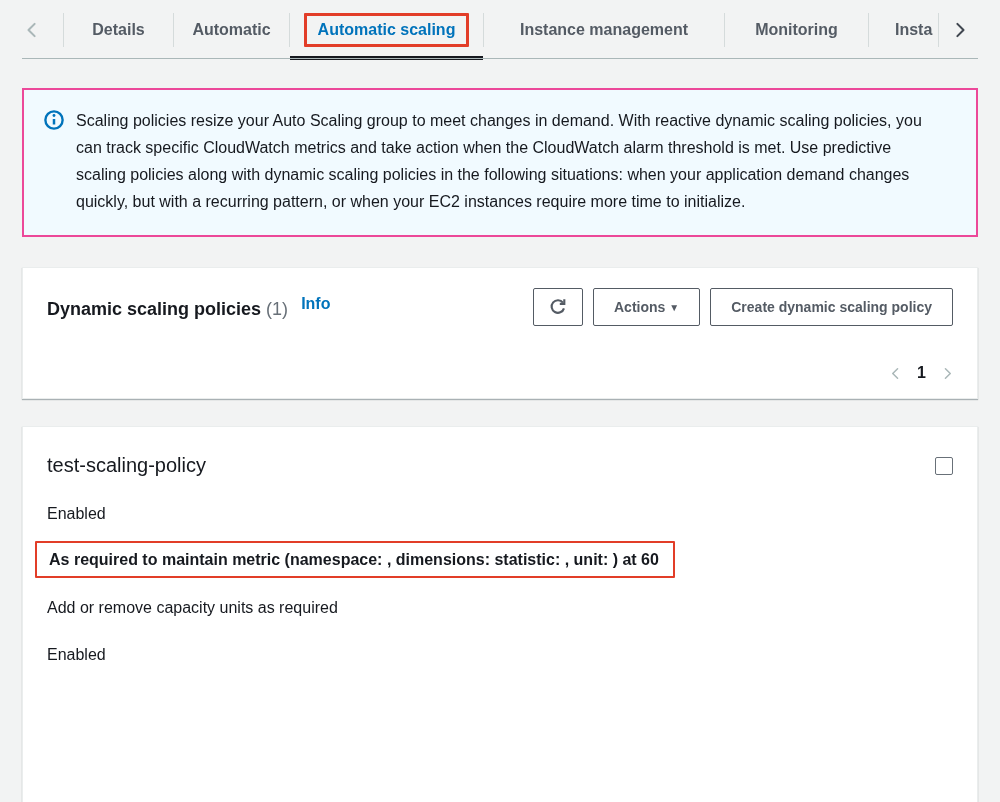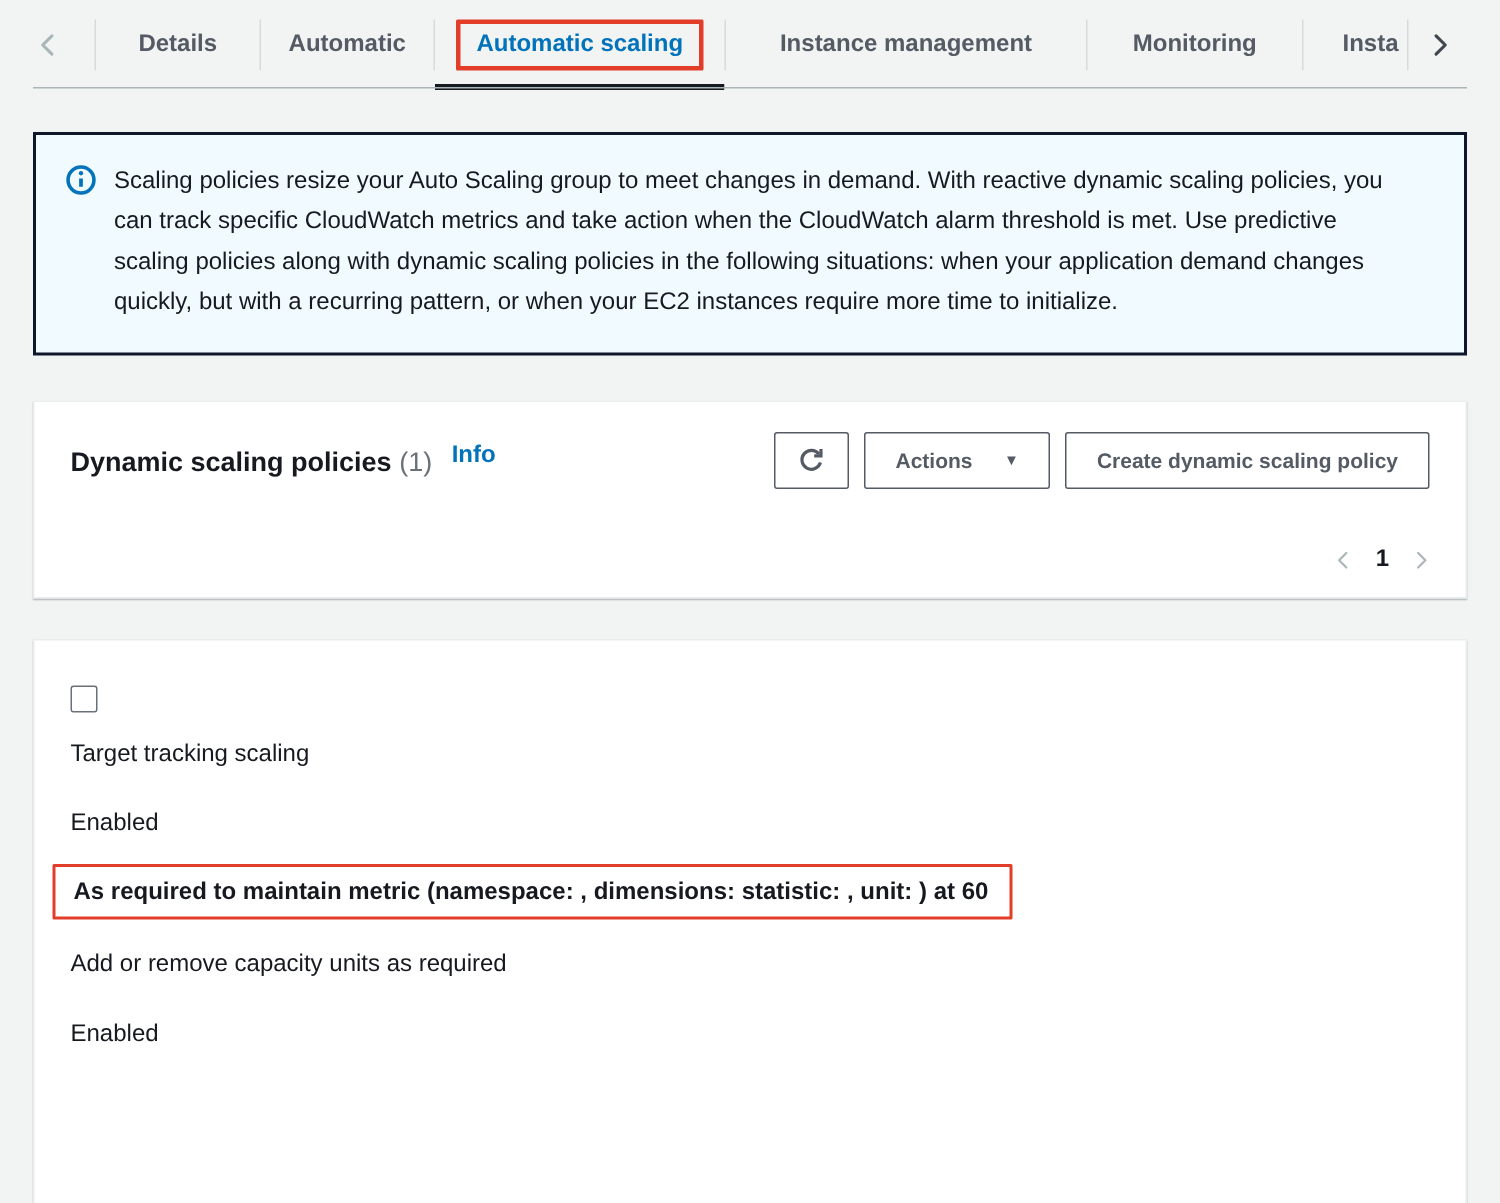--- a/index.html
+++ b/index.html
@@ -45,21 +45,21 @@
   .tab.active::after {
     content:""; position:absolute; left:0; right:0; bottom:0;
     height:4px; background:#16191f;
   }
   .annotation-label {
     border:3px solid #e23d28; padding:5px 11px; border-radius:1px;
   }
 
   
   .banner {
-    margin:28px 22px 0; background:#f1faff; border:2px solid #0f172a;
+    margin:28px 22px 0; background:#f1faff; border:2px solid #ec4899;
     padding:17px 20px 20px; display:flex; gap:12px;
   }
   .banner-icon { flex:0 0 20px; width:20px; height:20px; margin-top:3px; }
   .banner-text { font-size:16px; line-height:27px; max-width:852px; }
 
   
   .panel {
     margin:30px 22px 0; background:#fff; border:1px solid #eaeded;
     box-shadow:0 1px 1px 0 rgba(0,28,36,.3);
     height:132px; padding:20px 24px 16px;
@@ -69,21 +69,21 @@
   .panel-title { font-size:18px; font-weight:bold; }
   .panel-count { font-size:18px; font-weight:normal; color:#687078; }
   .info-link {
     margin-left:8px; font-size:16px; font-weight:bold; color:#0073bb;
     text-decoration:none; vertical-align:6px;
   }
   .panel-actions { margin-left:auto; display:flex; gap:10px; }
   .btn {
     height:38px; background:#fff; border:1px solid #545b64; border-radius:2px;
     color:#545b64; font-weight:bold; font-size:14px; padding:0 20px;
-    display:flex; align-items:center; gap:21px; cursor:pointer;
+    display:flex; align-items:center; gap:4px; cursor:pointer;
     font-family:"Liberation Sans", sans-serif;
   }
   .btn-icon-only { width:50px; padding:0; justify-content:center; }
   .btn-icon-only svg { width:18px; height:18px; }
   .caret { font-size:10px; line-height:1; transform:translateY(1px); }
   .pager {
     margin-top:auto; display:flex; justify-content:flex-end; align-items:center;
     gap:16px;
   }
   .pager-btn { background:none; border:none; padding:0; cursor:pointer; color:#aab7b8; display:flex; }
@@ -205,22 +205,22 @@
     <button class="pager-btn">
       <svg viewBox="0 0 16 20">
         <path d="M5 3 L12 10 L5 17" fill="none" stroke="currentColor" stroke-width="2.2" stroke-linecap="round" stroke-linejoin="round"></path>
       </svg>
     </button>
   </div>
 </section>
 
 <section class="policy-card">
   <div class="policy-header">
+    <h3 class="policy-name">test-scaling-policy</h3>
     <div class="checkbox" role="checkbox" aria-checked="false"></div>
   </div>
-  <p class="policy-row row-type">Target tracking scaling</p>
   <p class="policy-row row-status">Enabled</p>
   <div class="metric-annotation">
     <p class="policy-row">As required to maintain metric (namespace: , dimensions: statistic: , unit: ) at 60</p>
   </div>
   <p class="policy-row row-capacity">Add or remove capacity units as required</p>
   <p class="policy-row row-status2">Enabled</p>
 </section>
 
 </body></html>

